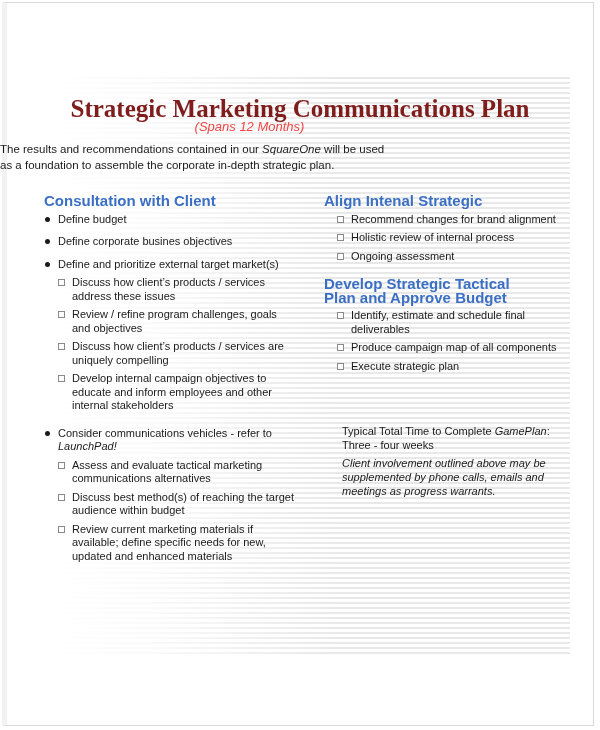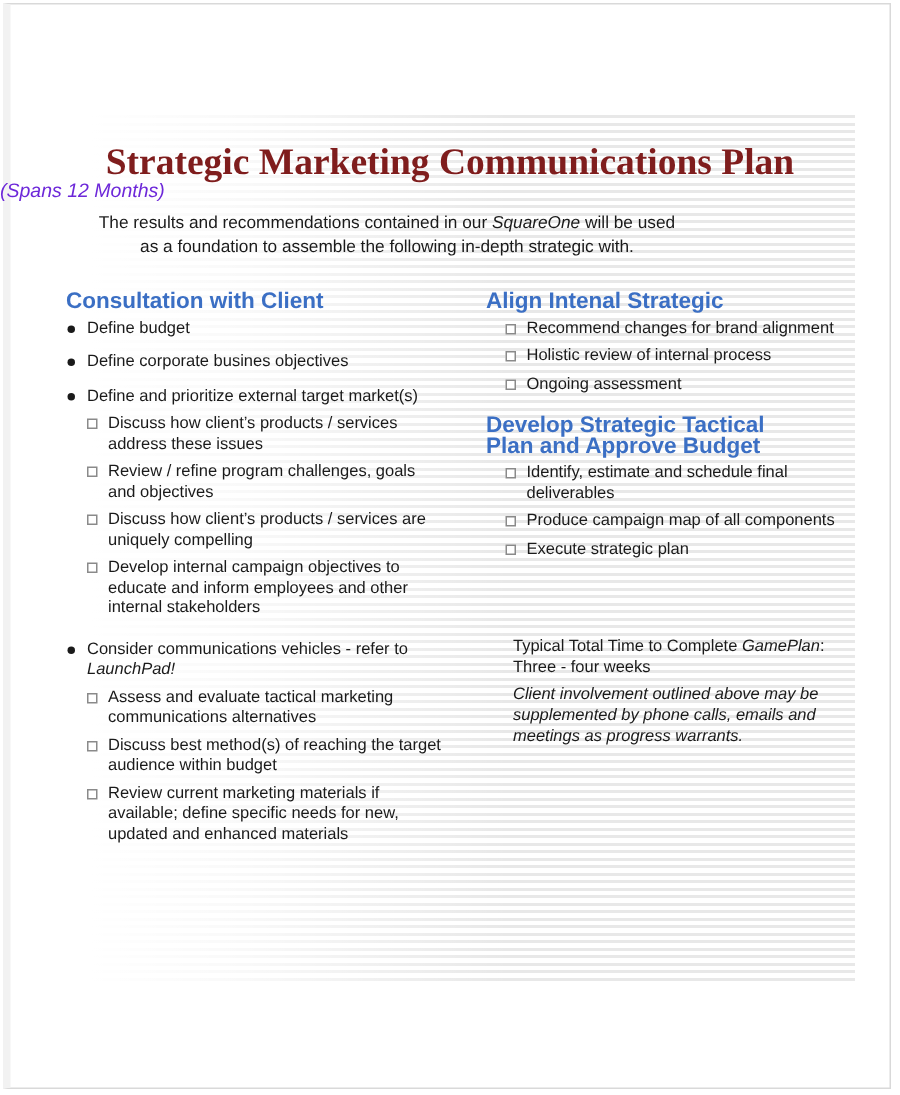--- a/index.html
+++ b/index.html
@@ -19,25 +19,25 @@
       background:
         linear-gradient(to right, rgba(255,255,255,1) 0%, rgba(255,255,255,0.75) 20%, rgba(255,255,255,0) 55%),
         repeating-linear-gradient(to bottom, #ffffff 0px, #ffffff 3px, #e8e8e8 3px, #e8e8e8 5px);
     }
     .title {
       position: absolute; left: 0; width: 600px; top: 95px; text-align: center;
       font-family: "Liberation Serif", serif; font-weight: bold;
       font-size: 25px; color: #7f1d1d;
     }
     .subtitle {
-      position: absolute; left: 0; width: 499px; top: 119px; text-align: left;
-      font-style: italic; font-size: 13px; color: #6d28d9;
+      position: absolute; left: 0; width: 499px; top: 119px; text-align: center;
+      font-style: italic; font-size: 13px; color: #ef4444;
     }
     .intro {
-      position: absolute; left: 0; width: 516px; top: 141px; text-align: center;
+      position: absolute; left: 0; width: 516px; top: 141px; text-align: left;
       font-size: 11.5px; line-height: 16px; color: #1a1a1a;
     }
     .col { position: absolute; font-size: 11px; line-height: 13.5px; }
     .col-left { left: 44px; top: 194px; width: 250px; }
     .col-right { left: 324px; top: 194px; width: 245px; }
     .heading {
       font-weight: bold; color: #3b6fc4; font-size: 15px; line-height: 13.5px;
       margin-bottom: 5px;
     }
     .bullet-item { position: relative; padding-left: 14px; margin-bottom: 5px; }
@@ -62,21 +62,21 @@
 </head>
 <body>
 
 <div class="frame"></div>
 <div class="stripes"></div>
 
 <div class="title">Strategic Marketing Communications Plan</div>
 <div class="subtitle">(Spans 12 Months)</div>
 <div class="intro">
   <span>The results and recommendations contained in our </span><em>SquareOne</em><span> will be used</span><br>
-  <span>as a foundation to assemble the following in-depth strategic with.</span>
+  <span>as a foundation to assemble the corporate in-depth strategic plan.</span>
 </div>
 
 <div class="col col-left">
   <div class="heading">Consultation with Client</div>
 
   <div class="bullet-item">
     <span class="dot"></span>
     <span>Define budget</span>
   </div>
   <div class="gap-sm"></div>

